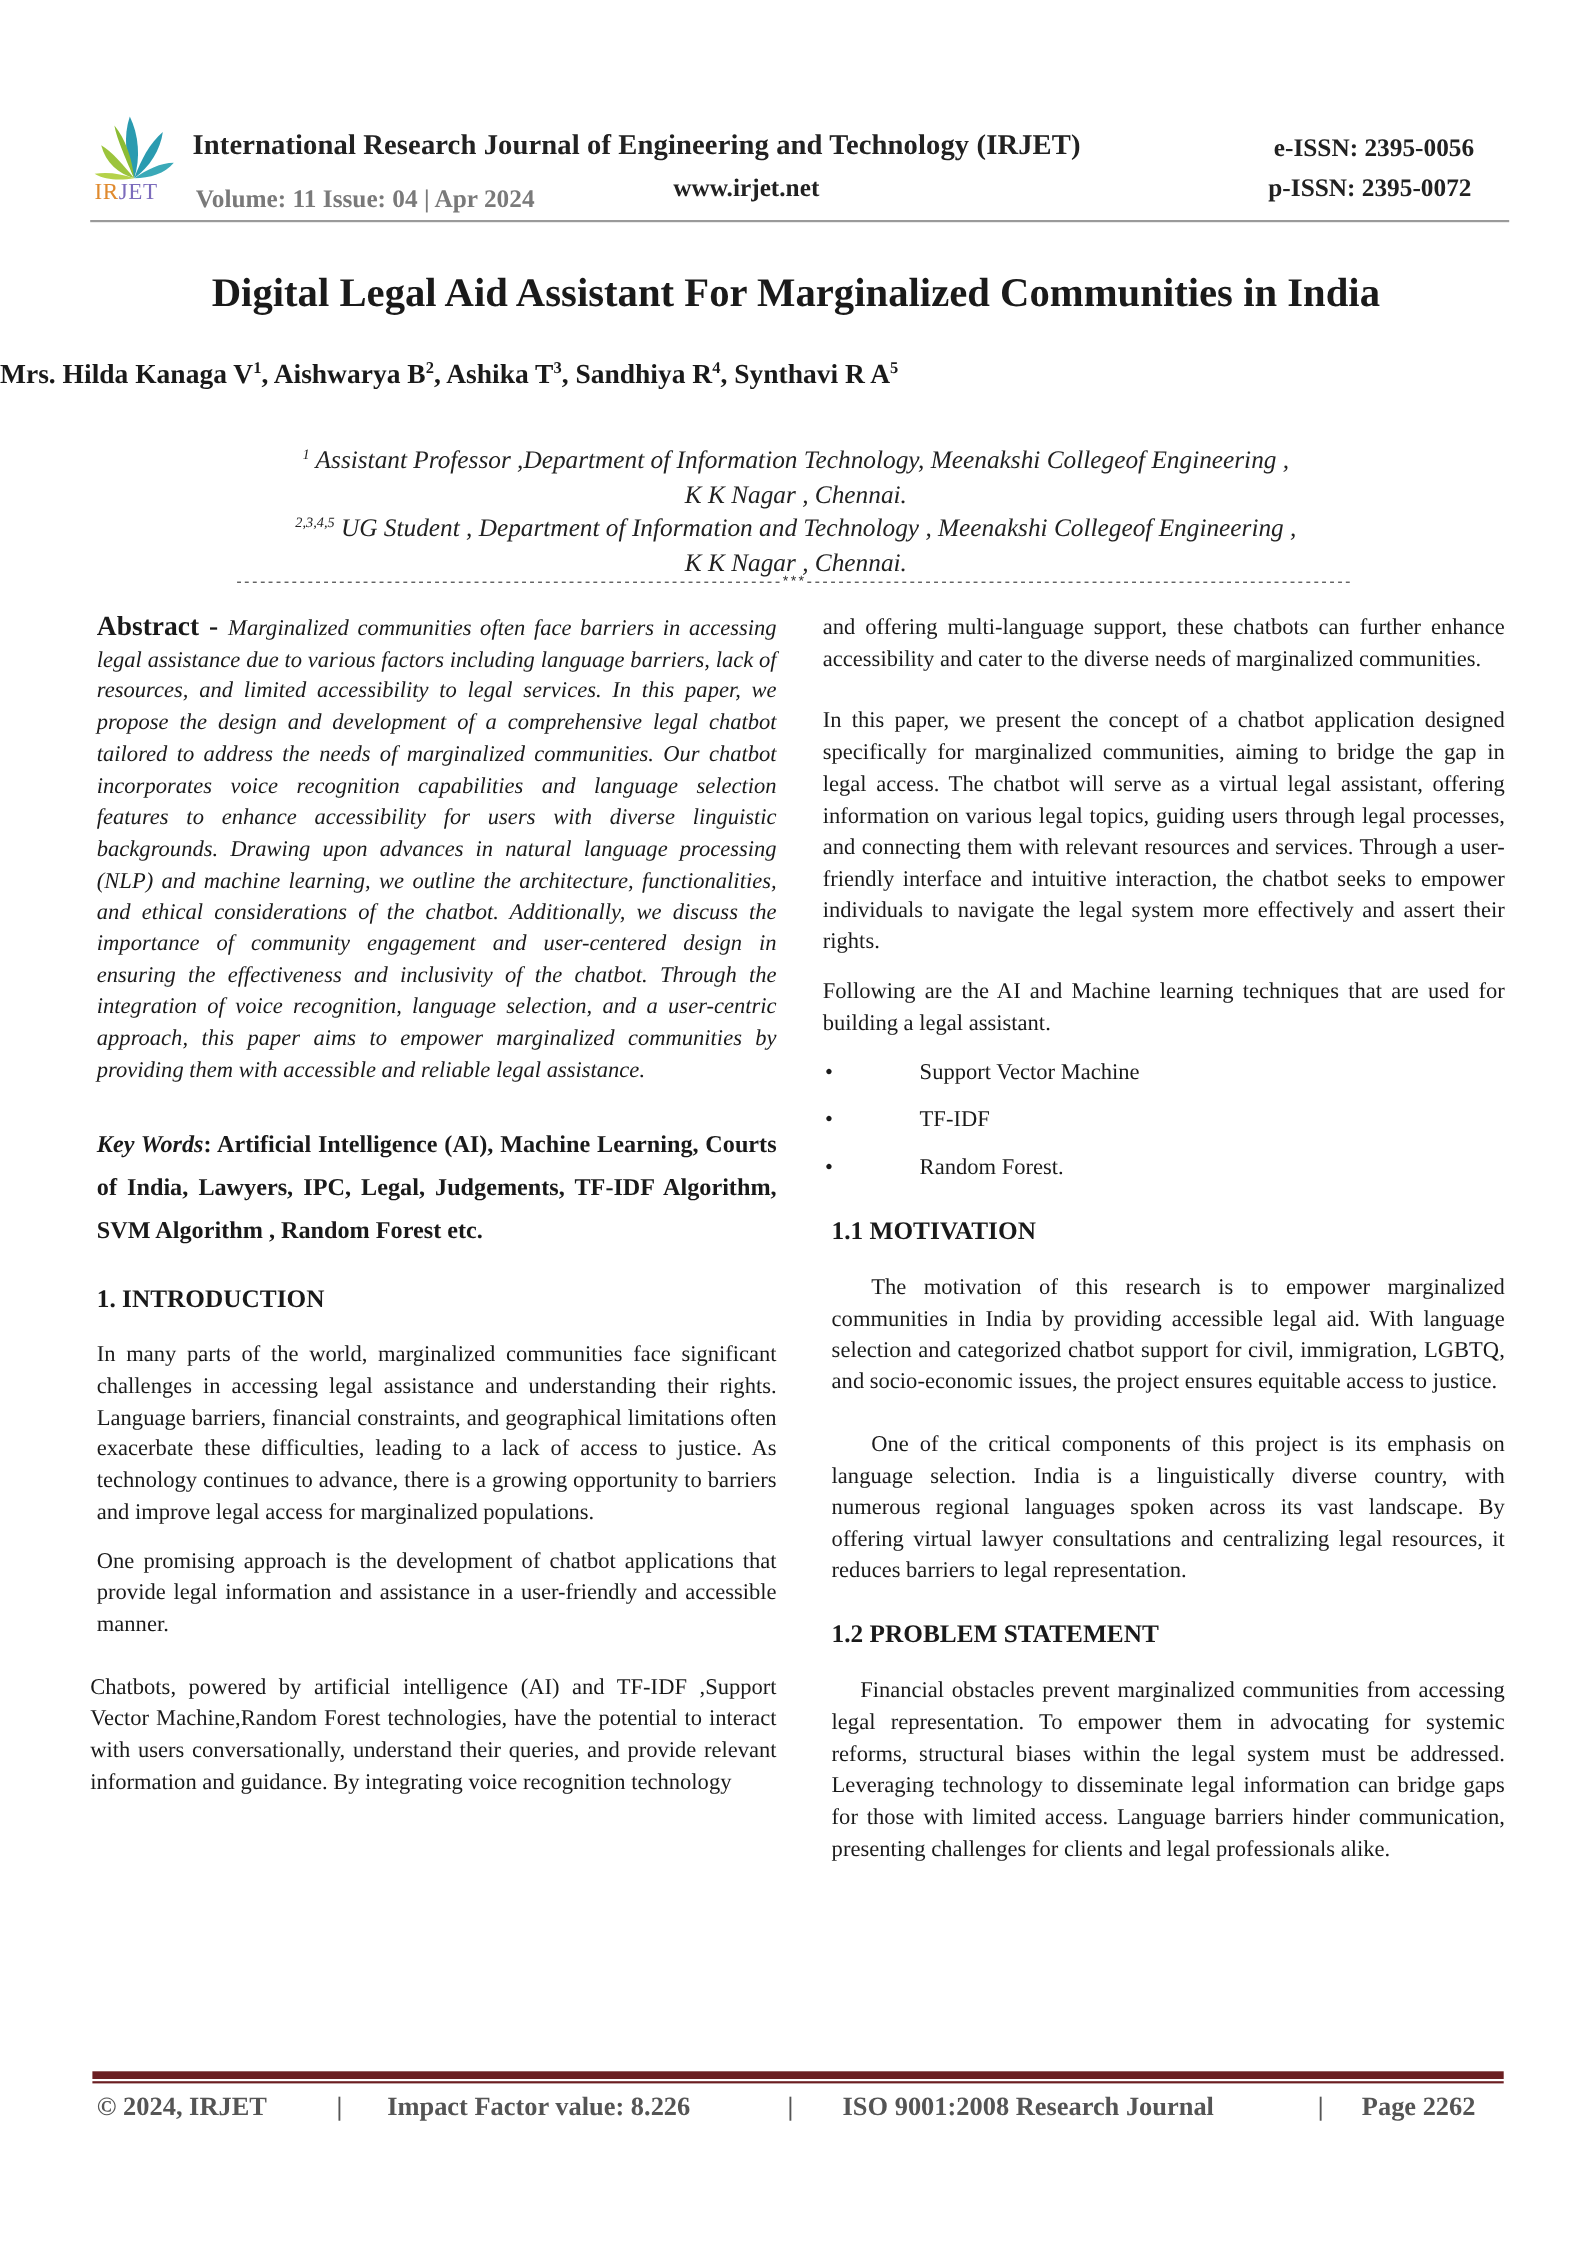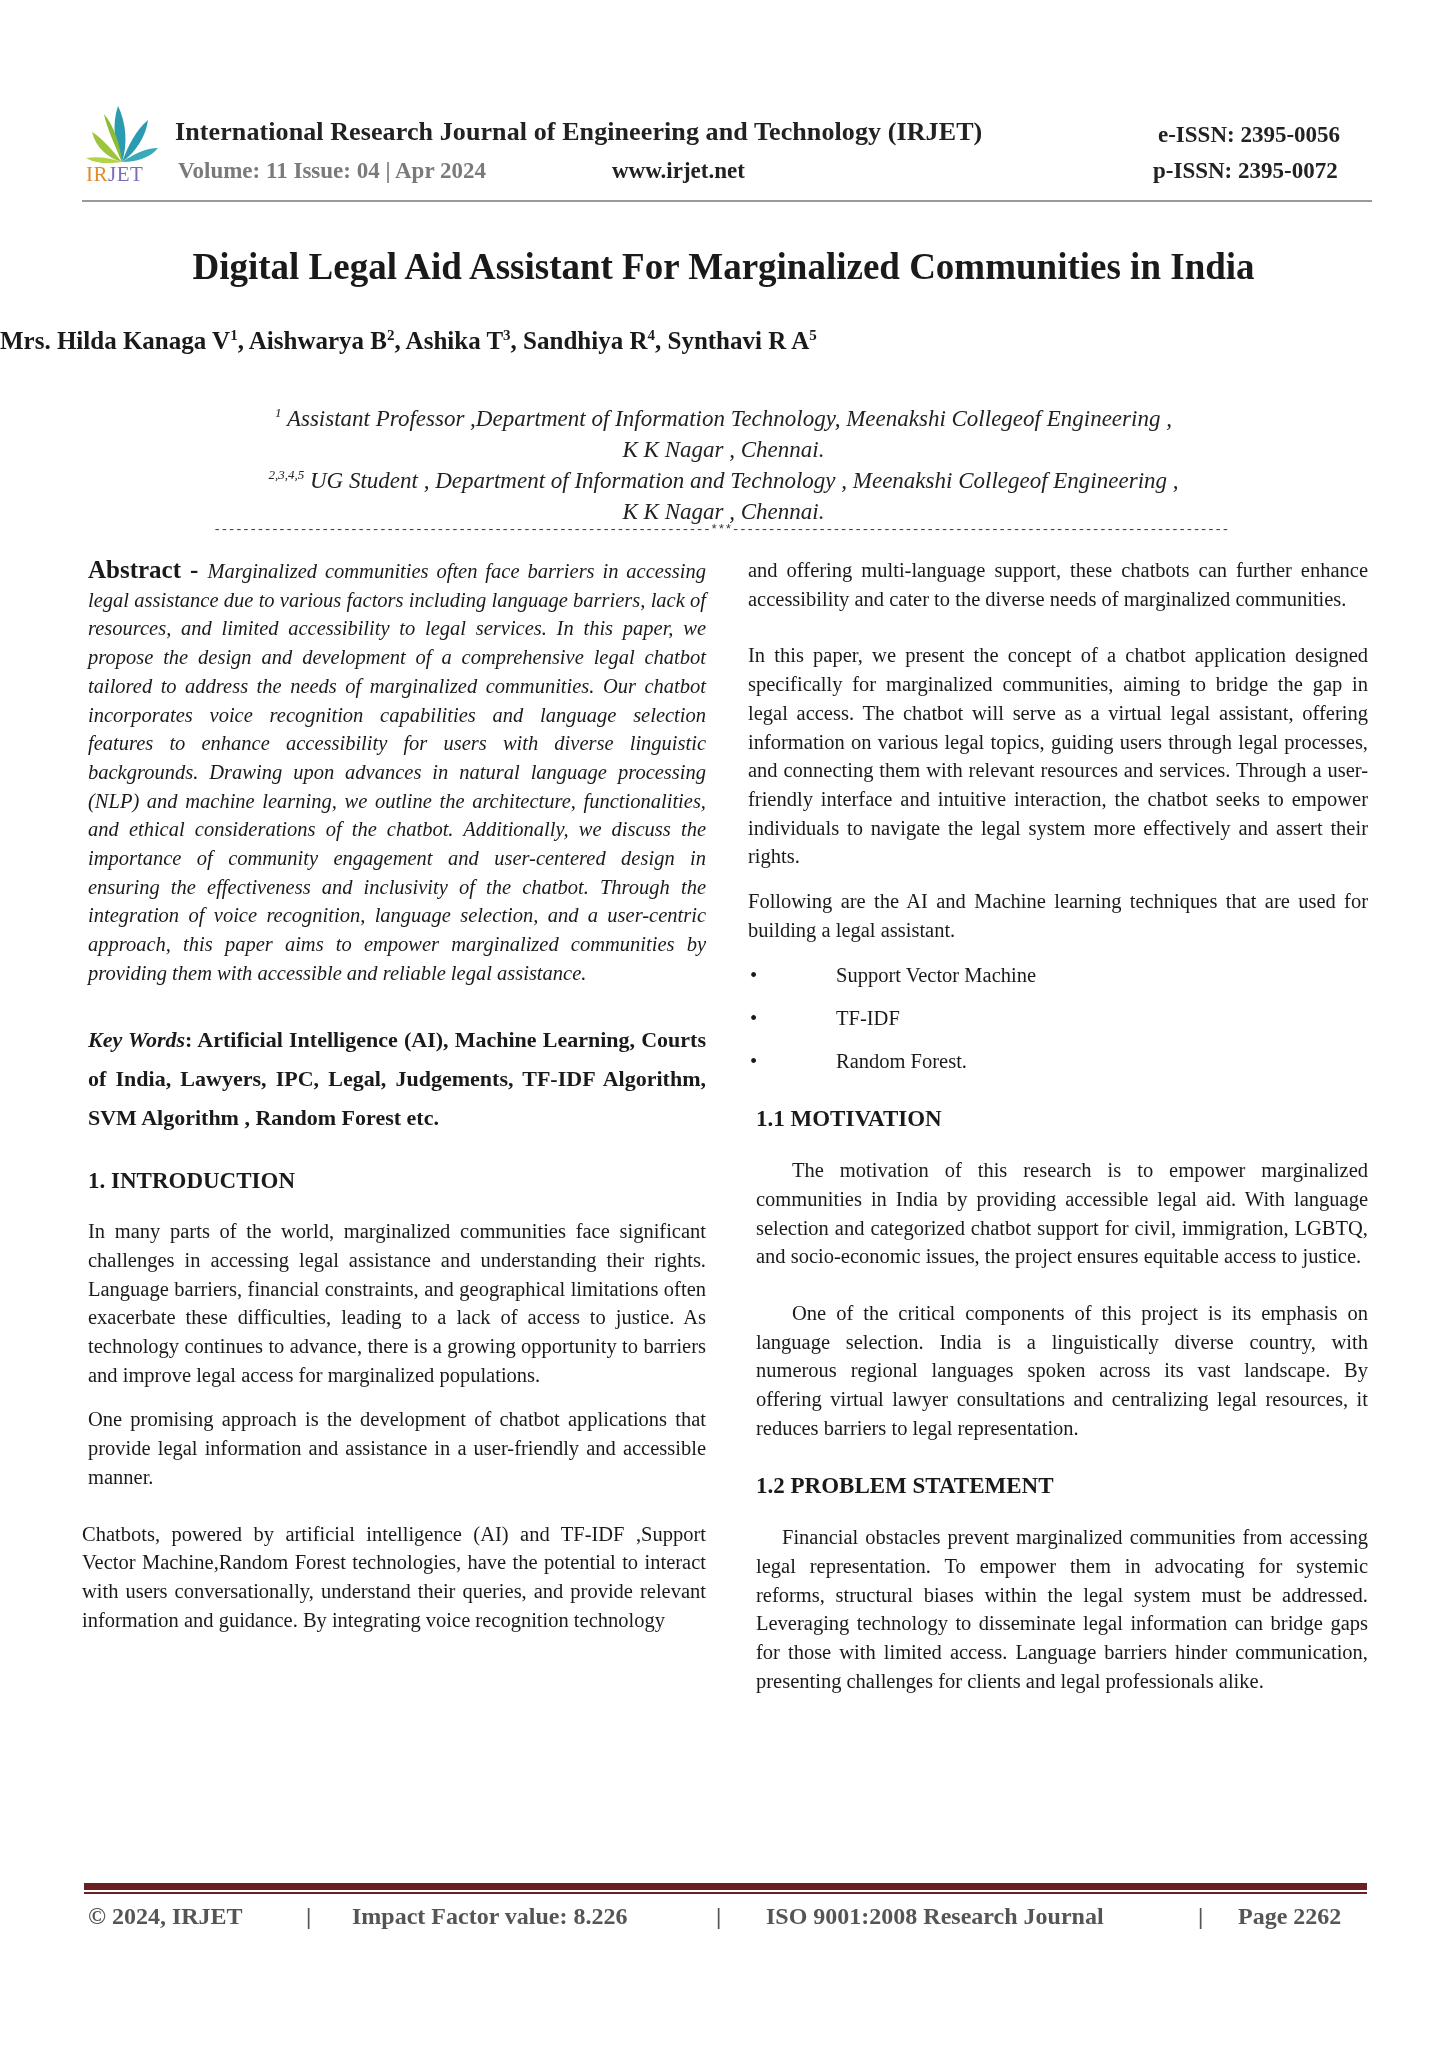--- a/index.html
+++ b/index.html
@@ -4,21 +4,21 @@
 <style>
   html, body { margin: 0; padding: 0; background: #ffffff; }
   body { width: 1447px; height: 2048px; position: relative; overflow: hidden; color: #1a1a1a; font-family: "Liberation Serif", serif; }
   .abs { position: absolute; }
 
   
   .logo { left: 84px; top: 104px; width: 76px; height: 84px; }
   .logo-text { position: absolute; left: 2px; top: 58px; font-family: "Liberation Serif", serif; font-size: 21px; letter-spacing: 0.5px; color: #7c6cbc; }
   .logo-text .ir { color: #e08a2e; }
   .journal-title { left: 175px; top: 117px; font-family: "Liberation Serif", serif; font-weight: bold; font-size: 26px; color: #222; letter-spacing: 0.1px; }
-  .volume { left: 178px; top: 158px; font-family: "Liberation Serif", serif; font-weight: bold; font-size: 23px; color: #7a7a7a; }
+  .volume { left: 178px; top: 168px; font-family: "Liberation Serif", serif; font-weight: bold; font-size: 23px; color: #7a7a7a; }
   .website { left: 612px; top: 158px; font-family: "Liberation Serif", serif; font-weight: bold; font-size: 23px; color: #222; }
   .eissn { left: 1158px; top: 122px; font-family: "Liberation Serif", serif; font-weight: bold; font-size: 23px; color: #222; }
   .pissn { left: 1153px; top: 158px; font-family: "Liberation Serif", serif; font-weight: bold; font-size: 23px; color: #222; }
   .header-rule { left: 82px; top: 200px; width: 1290px; height: 2px; background: #9a9a9a; }
 
   
   .paper-title { left: 0; width: 1447px; top: 245px; text-align: center; font-family: "Liberation Serif", serif; font-weight: bold; font-size: 37px; color: #1a1a1a; }
   .authors { left: 0; width: 1447px; top: 327px; text-align: left; font-family: "Liberation Serif", serif; font-weight: bold; font-size: 25px; color: #1a1a1a; }
   .authors sup { font-size: 15px; }
   .affil { left: 0; width: 1447px; text-align: center; font-family: "Liberation Serif", serif; font-style: italic; font-size: 23px; color: #222; line-height: 31px; }

